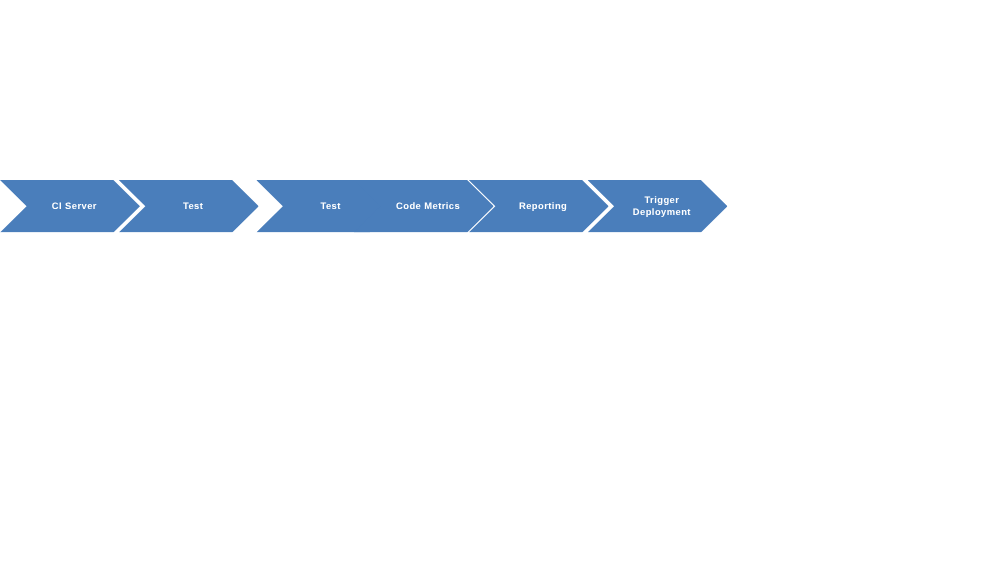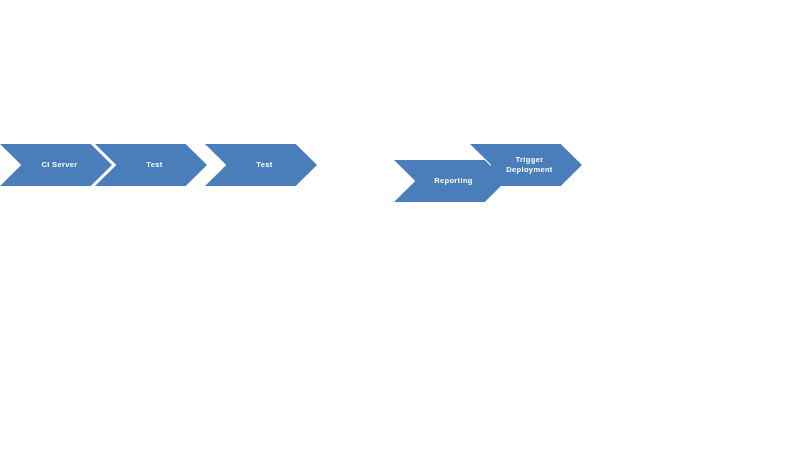--- a/index.html
+++ b/index.html
@@ -75,21 +75,21 @@
     width: 100%;
     -webkit-user-select: none;
     user-select: none;
   }
 
   
   .chevron.c0 { left:   0px; width: 112px; }
   .chevron.c1 { left:  95px; width: 112px; }
   .chevron.c2 { left: 205px; width: 112px; }
   .chevron.c3 { left: 283px; width: 112px; }
-  .chevron.c4 { left: 394px; width: 112px; margin-top: 16px; }
+  .chevron.c4 { left: 375px; width: 112px; }
   .chevron.c5 { left: 470px; width: 112px; }
 </style>
 </head>
 <body>
 
 <div id="canvas">
 
   <div id="process-flow">
 
     <div class="chevron c0">
@@ -97,20 +97,23 @@
     </div>
 
     <div class="chevron c1">
       <span class="chevron-label">Test</span>
     </div>
 
     <div class="chevron c2">
       <span class="chevron-label">Test</span>
     </div>
 
+    <div class="chevron c3">
+      <span class="chevron-label">Code Metrics</span>
+    </div>
 
     <div class="chevron c4">
       <span class="chevron-label">Reporting</span>
     </div>
 
     <div class="chevron c5">
       <span class="chevron-label">Trigger
 Deployment</span>
     </div>
 

